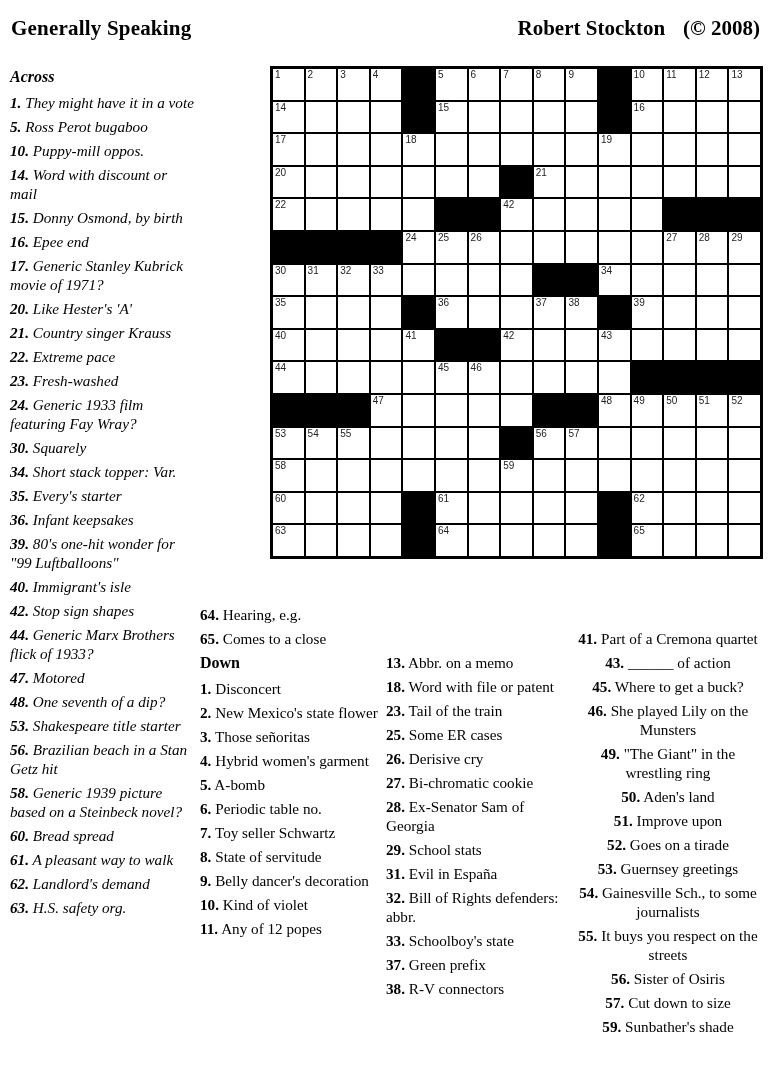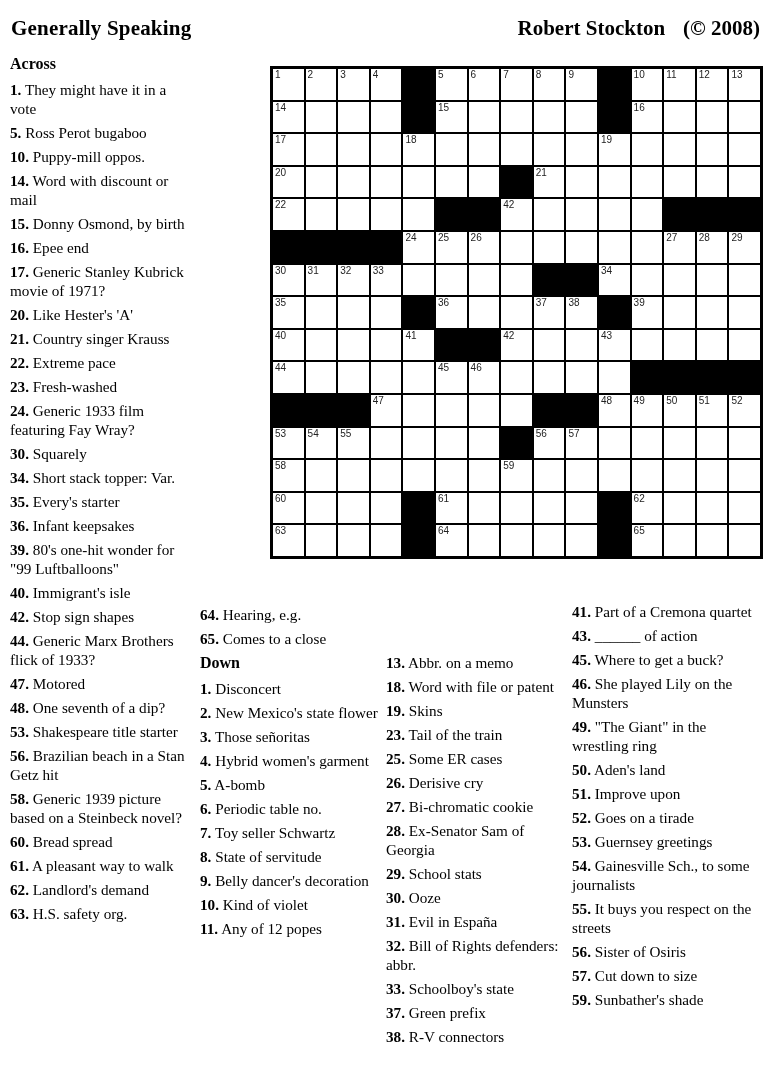--- a/index.html
+++ b/index.html
@@ -34,24 +34,24 @@
   }
   .cell{position:relative;background:#fff;}
   .cell.black{background:#000;}
   .cell .num{
     position:absolute;top:0px;left:2px;
     font-family:"Liberation Sans",sans-serif;
     font-size:10px;line-height:12px;color:#222;
   }
   
   .cluecol{position:absolute;}
-  #col1{left:10px;top:54px;width:186px;}
+  #col1{left:10px;top:67px;width:186px;font-style:italic;}
   #col2{left:200px;top:605px;width:178px;}
   #col3{left:386px;top:605px;width:180px;margin-top:48px;}
-  #col4{left:572px;top:602px;width:192px;}
+  #col4{left:572px;top:629px;width:192px;text-align:center;}
   .sect{
     font-size:16px;font-weight:bold;
     margin:0 0 7px 0;line-height:19px;
   }
   .sect.down{margin-top:4px;}
   .clue{
     font-size:15.2px;line-height:19px;
     margin:0 0 5px 0;
   }
   .clue .cnum{font-weight:bold;}
@@ -464,28 +464,26 @@
     <p class="clue"><b class="cnum">6.</b> <span>Periodic table no.</span></p>
     <p class="clue"><b class="cnum">7.</b> <span>Toy seller Schwartz</span></p>
     <p class="clue"><b class="cnum">8.</b> <span>State of servitude</span></p>
     <p class="clue"><b class="cnum">9.</b> <span>Belly dancer's decoration</span></p>
     <p class="clue"><b class="cnum">10.</b> <span>Kind of violet</span></p>
     <p class="clue"><b class="cnum">11.</b> <span>Any of 12 popes</span></p>
   </div>
 <div class="cluecol" id="col3">
     <p class="clue"><b class="cnum">13.</b> <span>Abbr. on a memo</span></p>
     <p class="clue"><b class="cnum">18.</b> <span>Word with file or patent</span></p>
-    <p class="clue"><b class="cnum">19.</b> <span>Skins</span></p>
     <p class="clue"><b class="cnum">23.</b> <span>Tail of the train</span></p>
     <p class="clue"><b class="cnum">25.</b> <span>Some ER cases</span></p>
     <p class="clue"><b class="cnum">26.</b> <span>Derisive cry</span></p>
     <p class="clue"><b class="cnum">27.</b> <span>Bi-chromatic cookie</span></p>
     <p class="clue"><b class="cnum">28.</b> <span>Ex-Senator Sam of Georgia</span></p>
     <p class="clue"><b class="cnum">29.</b> <span>School stats</span></p>
-    <p class="clue"><b class="cnum">30.</b> <span>Ooze</span></p>
     <p class="clue"><b class="cnum">31.</b> <span>Evil in España</span></p>
     <p class="clue"><b class="cnum">32.</b> <span>Bill of Rights defenders: abbr.</span></p>
     <p class="clue"><b class="cnum">33.</b> <span>Schoolboy's state</span></p>
     <p class="clue"><b class="cnum">37.</b> <span>Green prefix</span></p>
     <p class="clue"><b class="cnum">38.</b> <span>R-V connectors</span></p>
   </div>
 <div class="cluecol" id="col4">
     <p class="clue"><b class="cnum">41.</b> <span>Part of a Cremona quartet</span></p>
     <p class="clue"><b class="cnum">43.</b> <span>______ of action</span></p>
     <p class="clue"><b class="cnum">45.</b> <span>Where to get a buck?</span></p>

